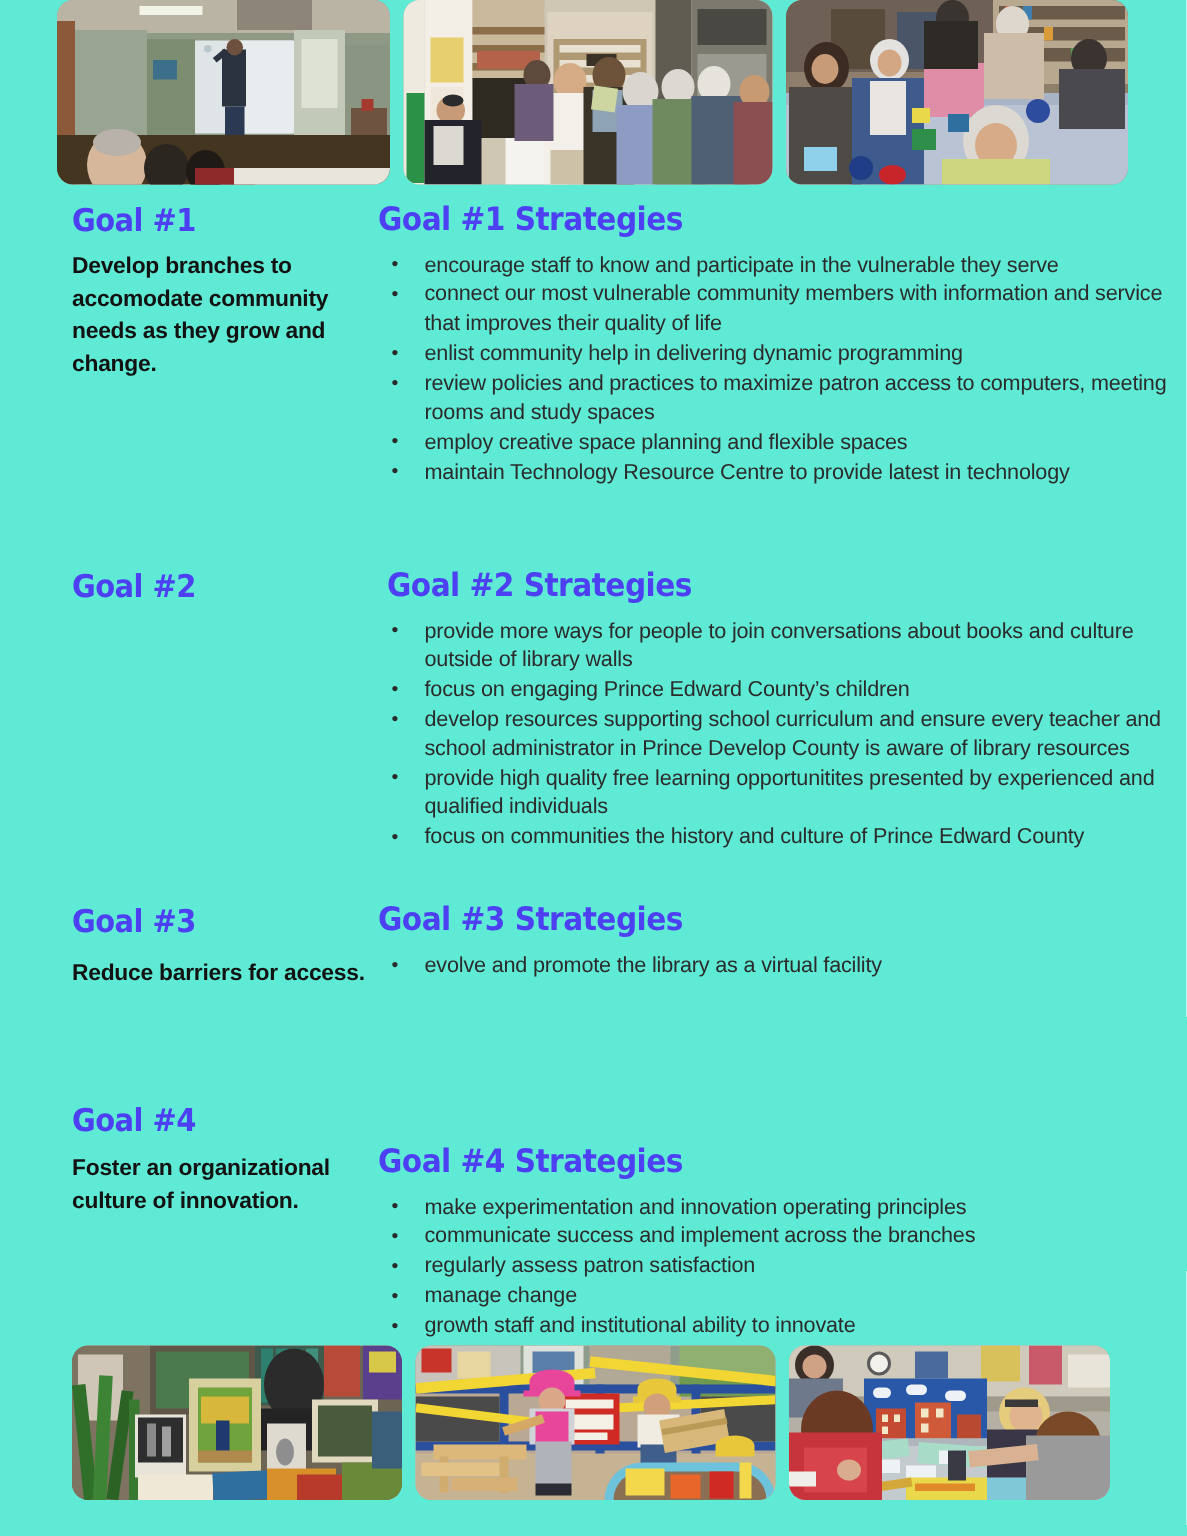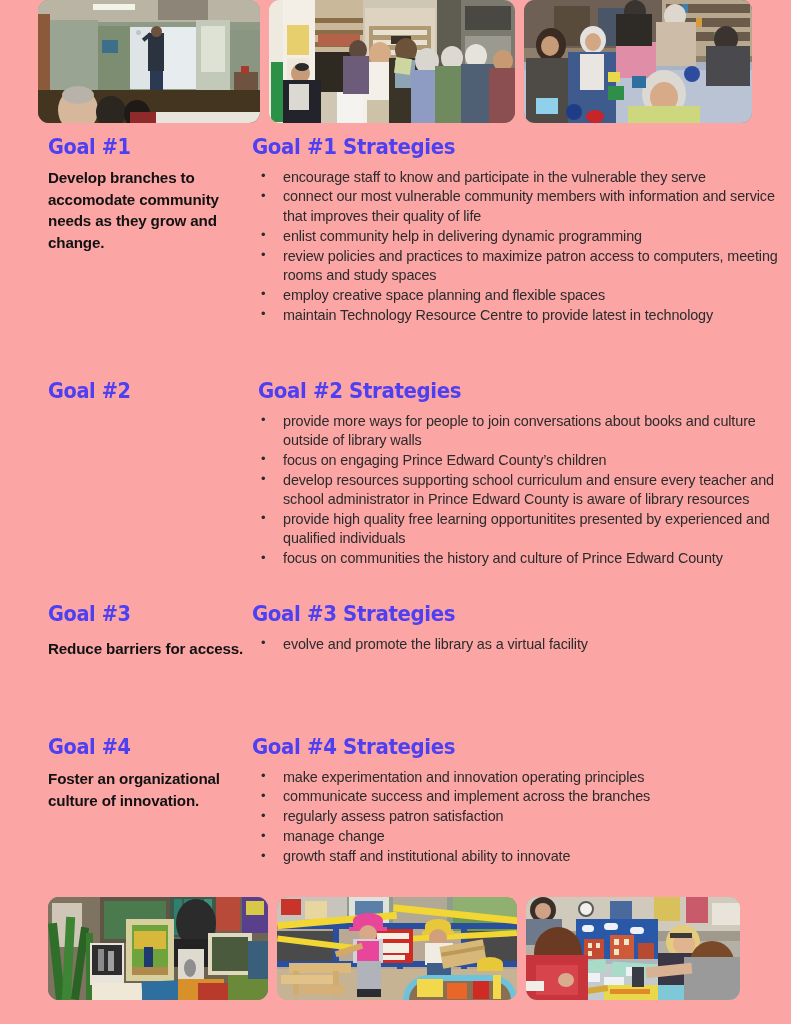--- a/index.html
+++ b/index.html
@@ -4,21 +4,21 @@
 <style>
   html, body {
     margin: 0;
     padding: 0;
     background: #ffffff;
   }
   .page {
     position: relative;
     width: 791px;
     height: 1024px;
-    background: #fca5a5;
+    background: #5eead4;
     overflow: hidden;
     font-family: "Liberation Sans", sans-serif;
     -webkit-font-smoothing: antialiased;
   }
 
   
   .photo-strip {
     position: absolute;
     display: flex;
     gap: 9px;
@@ -122,21 +122,21 @@
 
   
   #goal1 { top: 8px;   left: 0; width: 791px; }
   #goal2 { top: 252px; left: 0; width: 791px; }
   #goal3 { top: 475px; left: 0; width: 791px; }
   #goal4 { top: 608px; left: 0; width: 791px; }
 
   #goal1 .goal-right { width: 460px; }
   #goal2 .goal-right { width: 470px; }
   #goal3 .goal-right { width: 460px; }
-  #goal4 .goal-right { width: 460px; }
+  #goal4 .goal-right { width: 460px; margin-top: 28px; }
 
   #goal2 .goal-heading.strat { margin-left: 6px; }
   #goal2 .goal-left .goal-heading { margin-bottom: 10px; }
   #goal3 .goal-left .goal-heading { margin-bottom: 13px; }
   #goal4 .goal-left .goal-heading { margin-bottom: 10px; }
   #goal3 ul.strategies { margin-top: 8px; }
   #goal4 ul.strategies { margin-top: 3px; }
   #goal2 ul.strategies { margin-top: 2px; }
 </style>
 </head>
@@ -293,21 +293,21 @@
 
     <div class="goal-block" id="goal2">
       <div class="goal-left">
         <div class="goal-heading">Goal #2</div>
       </div>
       <div class="goal-right">
         <div class="goal-heading strat">Goal #2  Strategies</div>
         <ul class="strategies">
           <li>provide more ways for people to join conversations about books and culture outside of library walls</li>
           <li>focus on engaging Prince Edward County’s children</li>
-          <li>develop resources supporting school curriculum and ensure every teacher and school administrator in Prince Edward County is aware of library resources</li>
+          <li>develop resources supporting school curriculum and ensure every teacher and school administrator in Prince Develop County is aware of library resources</li>
           <li>provide high quality free learning opportunitites presented by experienced and qualified individuals</li>
           <li>focus on communities the history and culture of Prince Edward County</li>
         </ul>
       </div>
     </div>
 
     <div class="goal-block" id="goal3">
       <div class="goal-left">
         <div class="goal-heading">Goal #3</div>
         <p class="goal-desc">Reduce barriers for access.</p>

